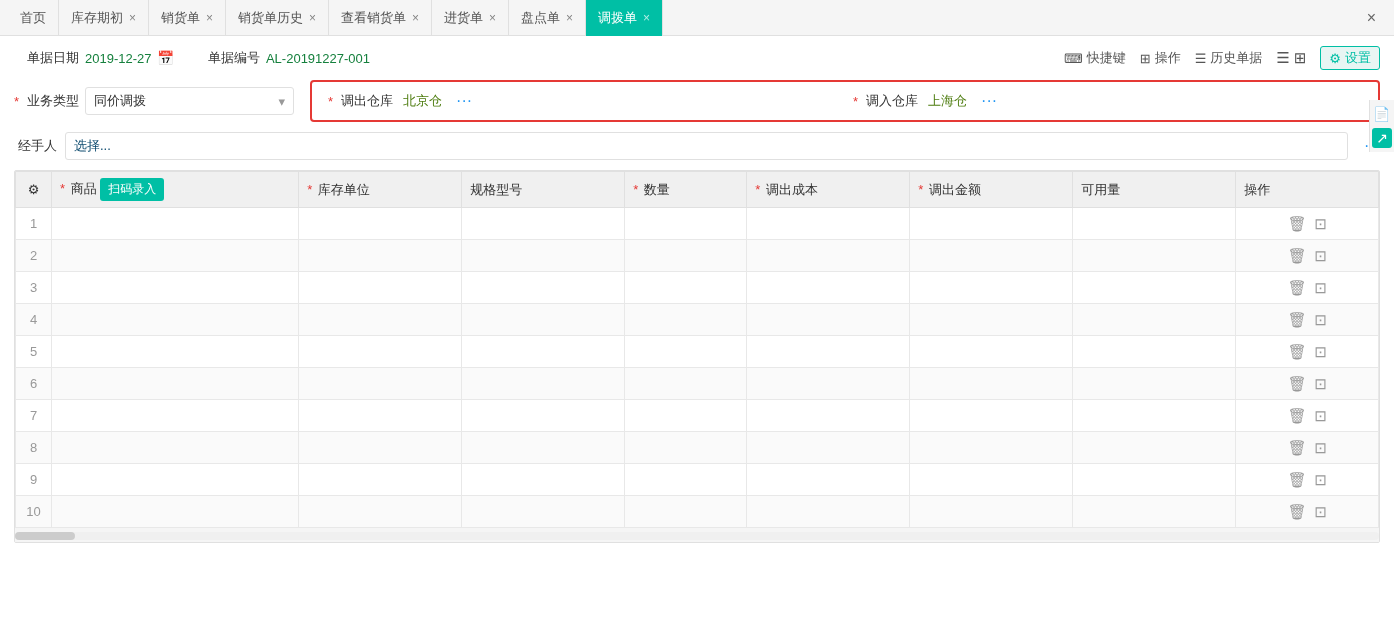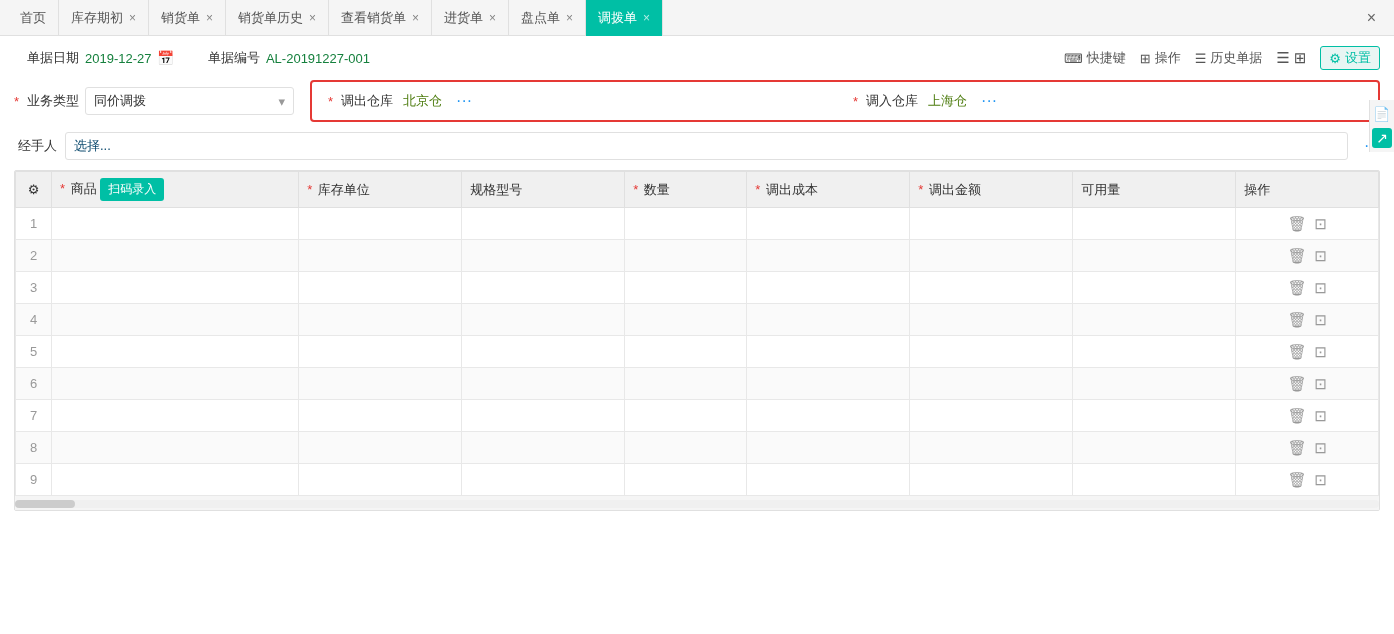--- a/index.html
+++ b/index.html
@@ -534,20 +534,34 @@
       <td></td>
       <td></td>
       <td></td>
       <td></td>
       <td></td>
       <td class="op-cell">
         <span class="op-icon">🗑</span>
         <span class="op-icon">⊡</span>
       </td>
     </tr>
+          <tr>
+      <td class="row-num">10</td>
+      <td></td>
+      <td></td>
+      <td></td>
+      <td></td>
+      <td></td>
+      <td></td>
+      <td></td>
+      <td class="op-cell">
+        <span class="op-icon">🗑</span>
+        <span class="op-icon">⊡</span>
+      </td>
+    </tr>
         </tbody>
     </table>
 
     <div style="padding:2px 0; background:#f5f5f5;">
       <div class="scrollbar-area">
         <div class="scrollbar-thumb"></div>
       </div>
     </div>
   </div>
 </div>

